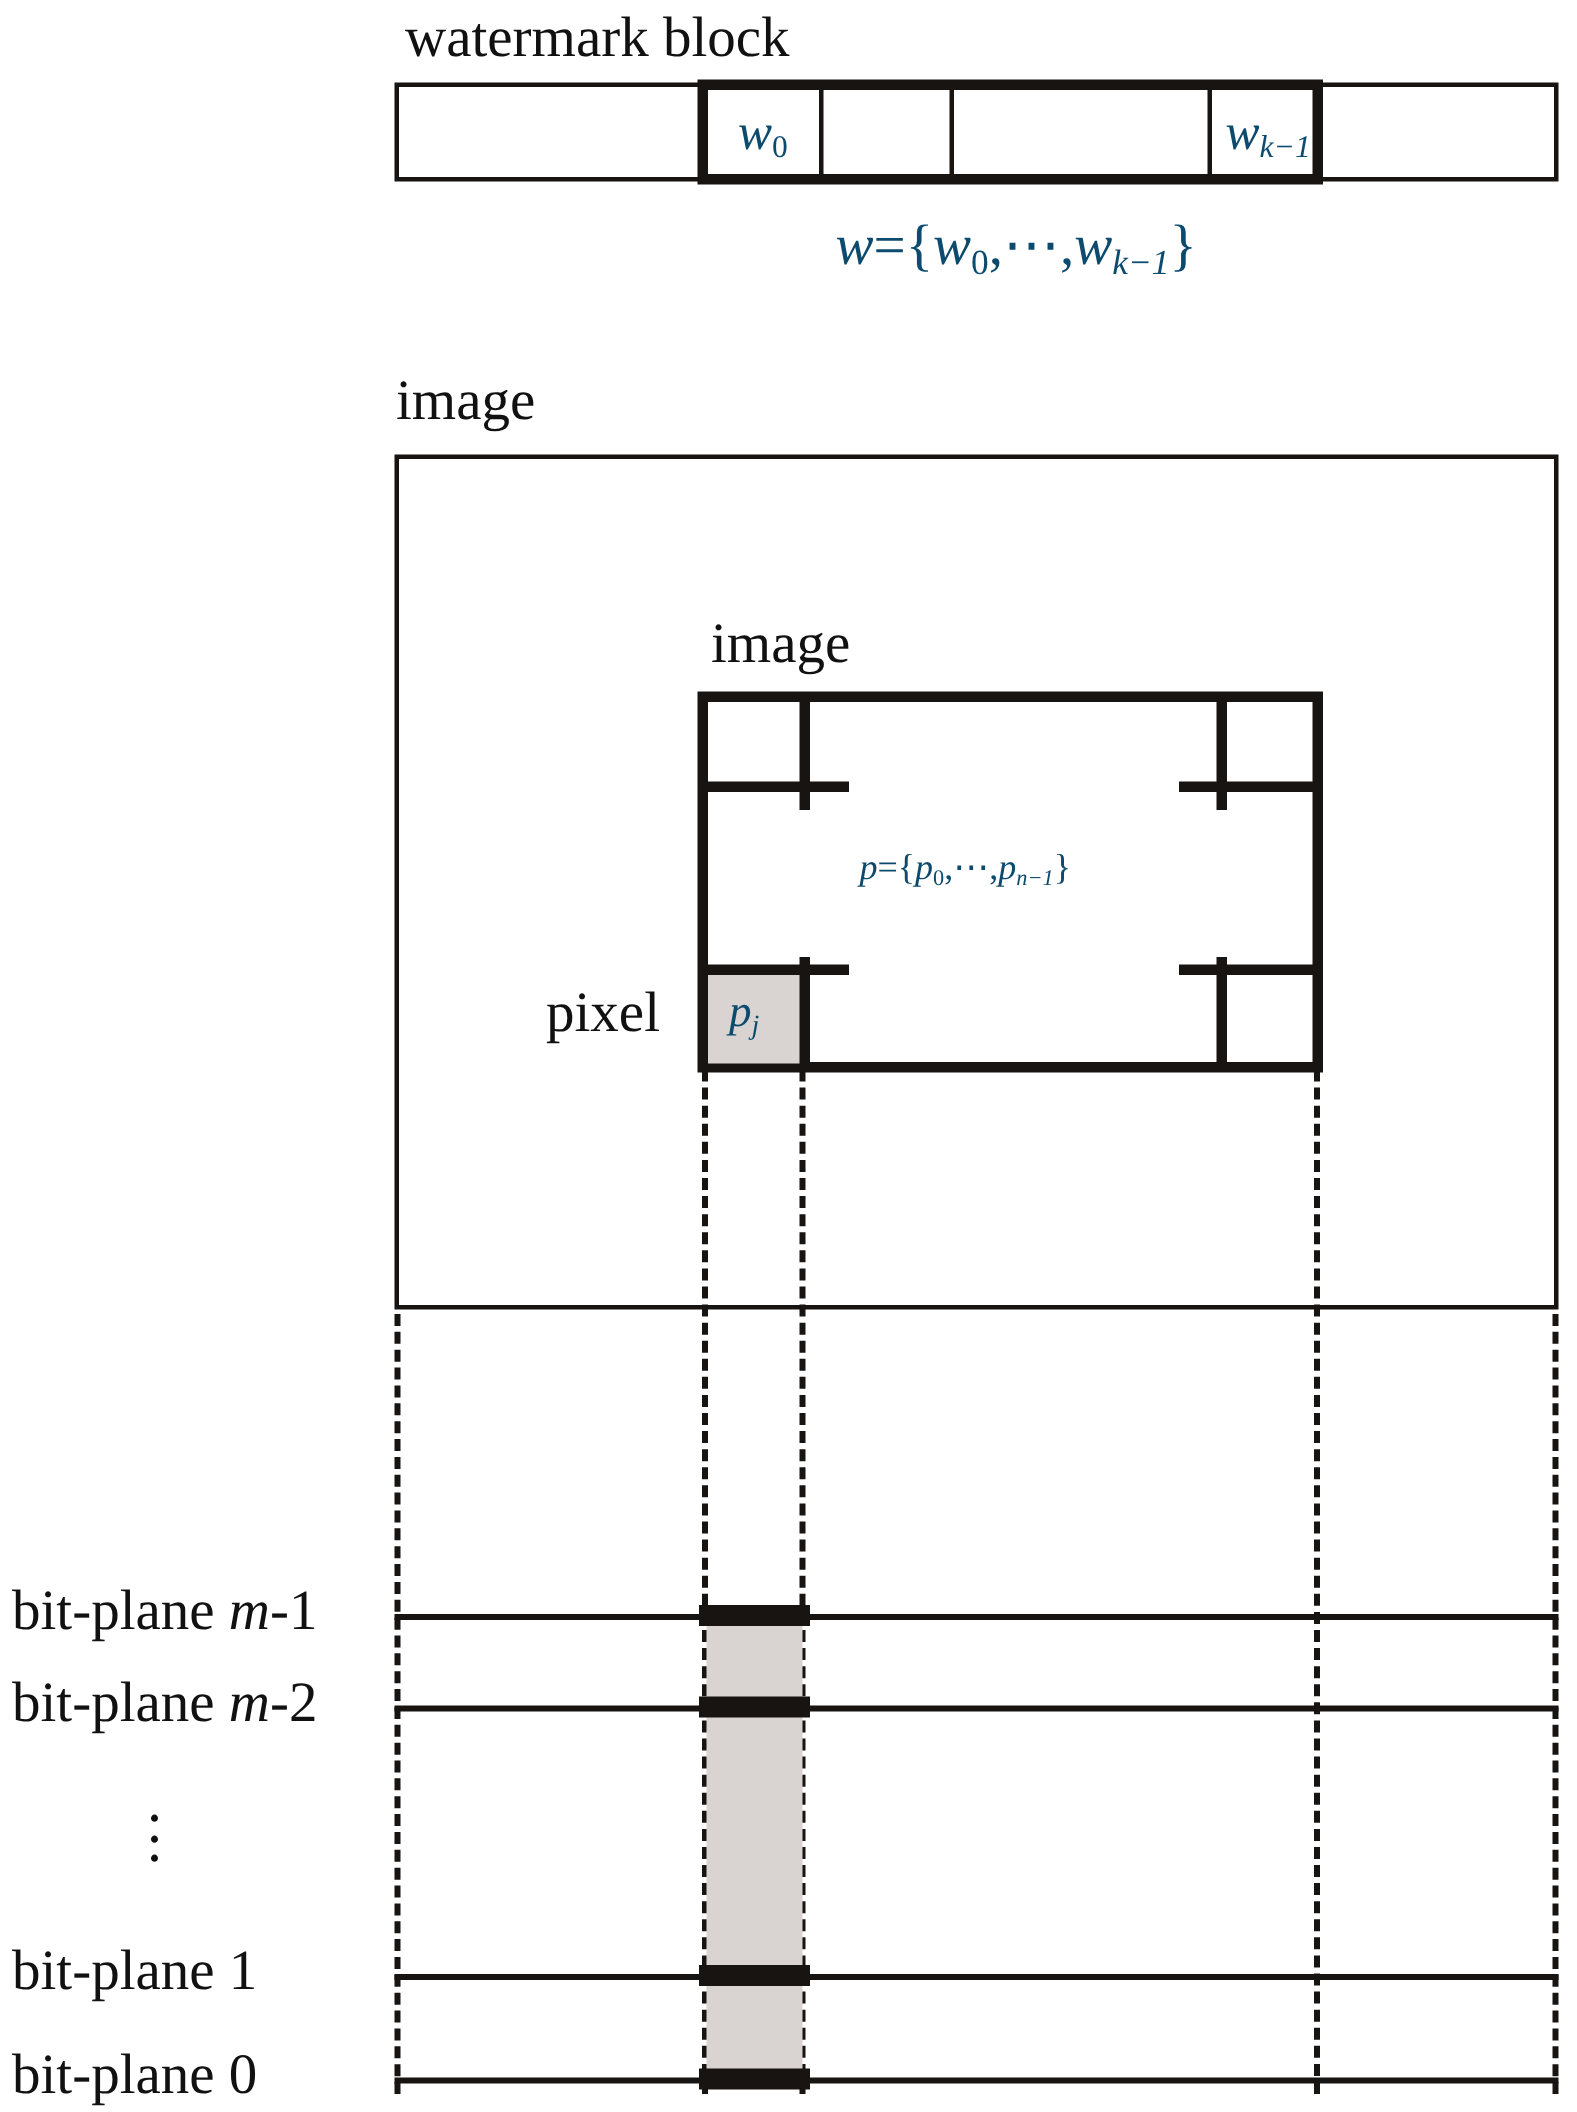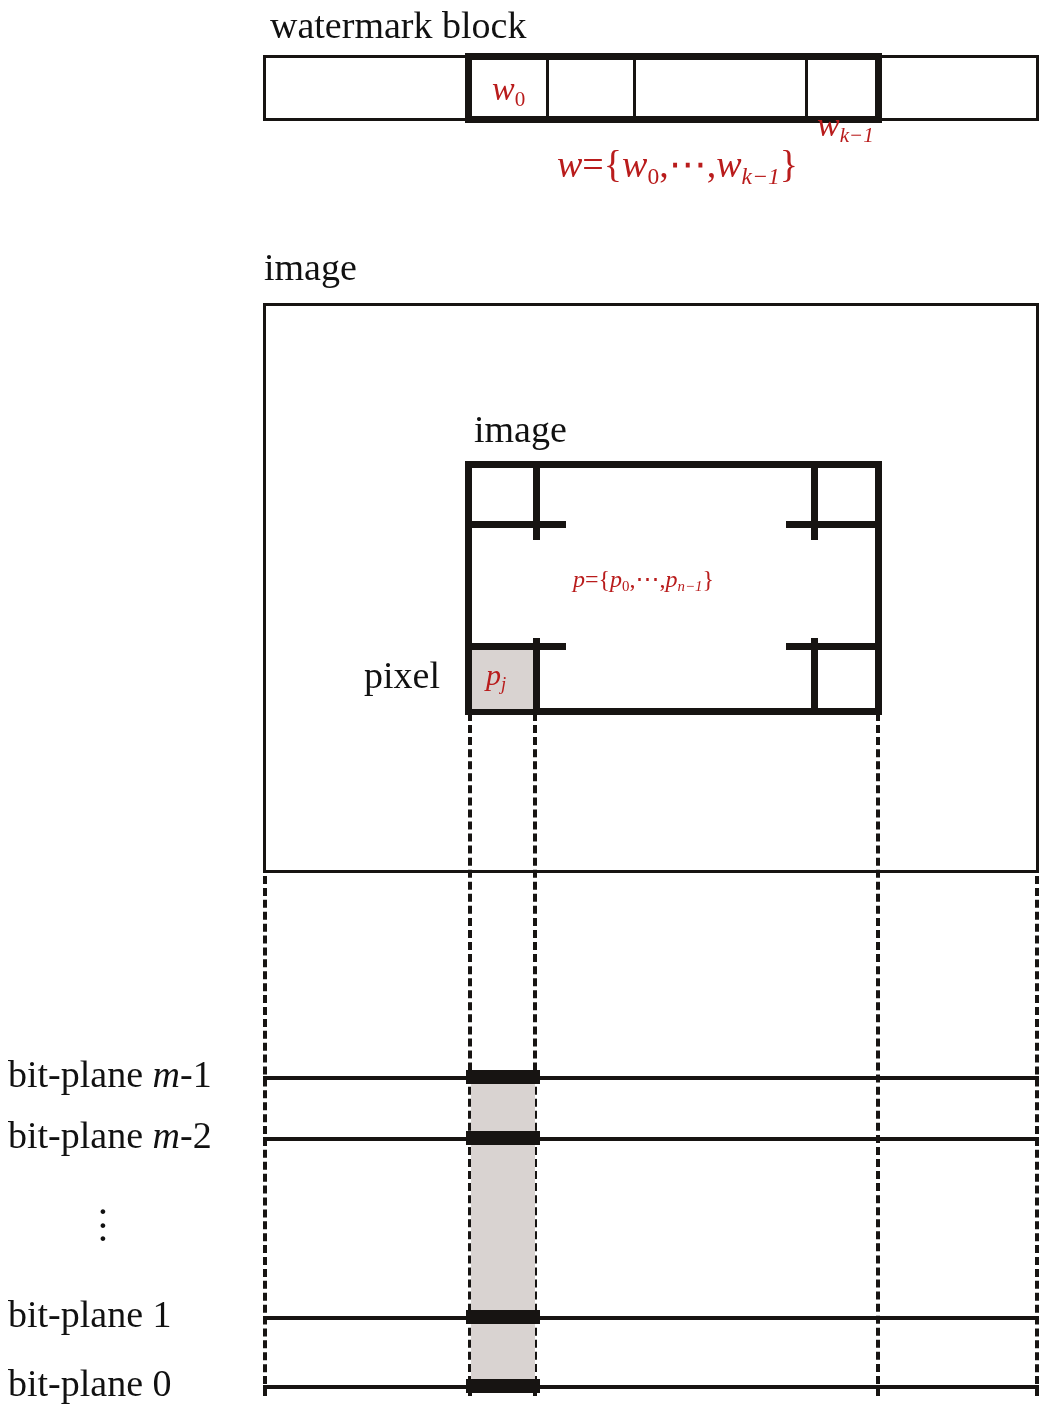--- a/index.html
+++ b/index.html
@@ -23,21 +23,21 @@
     white-space: nowrap;
     color: #111111;
   }
   .lbl i { font-style: italic; }
   .math {
     position: absolute;
     font-size: 38px;
     line-height: 1;
     white-space: nowrap;
     font-style: italic;
-    color: #b91c1c;
+    color: #0c4a6e;
   }
   .math .up { font-style: normal; }
   .math sub {
     font-size: 0.62em;
     vertical-align: -0.28em;
     font-style: italic;
   }
   .math sub.n { font-style: normal; }
   .bar {
     position: absolute;
@@ -87,21 +87,21 @@
   <div class="box" style="left:465px; top:53px; width:417px; height:70px; border-width:7px;"></div>
 
   <div class="bar" style="left:546px; top:57px; width:3px; height:62px;"></div>
   <div class="bar" style="left:633px; top:57px; width:3px; height:62px;"></div>
   <div class="bar" style="left:805px; top:57px; width:3px; height:62px;"></div>
 
   <div class="math" style="left:492px; top:72px; font-size:34px;">
     <span>w</span><sub class="n">0</sub>
   </div>
 
-  <div class="math" style="left:817px; top:72px; font-size:34px;margin-top:36px;">
+  <div class="math" style="left:817px; top:72px; font-size:34px;">
     <span>w</span><sub>k−1</sub>
   </div>
 
   <div class="math" style="left:557px; top:145px; font-size:38px;">
     <span>w</span><span class="up">=</span><span class="up">{</span><span>w</span><sub class="n">0</sub><span class="up">,</span><span class="up">⋯</span><span class="up">,</span><span>w</span><sub>k−1</sub><span class="up">}</span>
   </div>
 
   <div class="lbl" style="left:264px; top:248px;text-align:right;">image</div>
 
   <div class="thin" style="left:263px; top:303px; width:776px; height:570px; border-width:3px;"></div>

